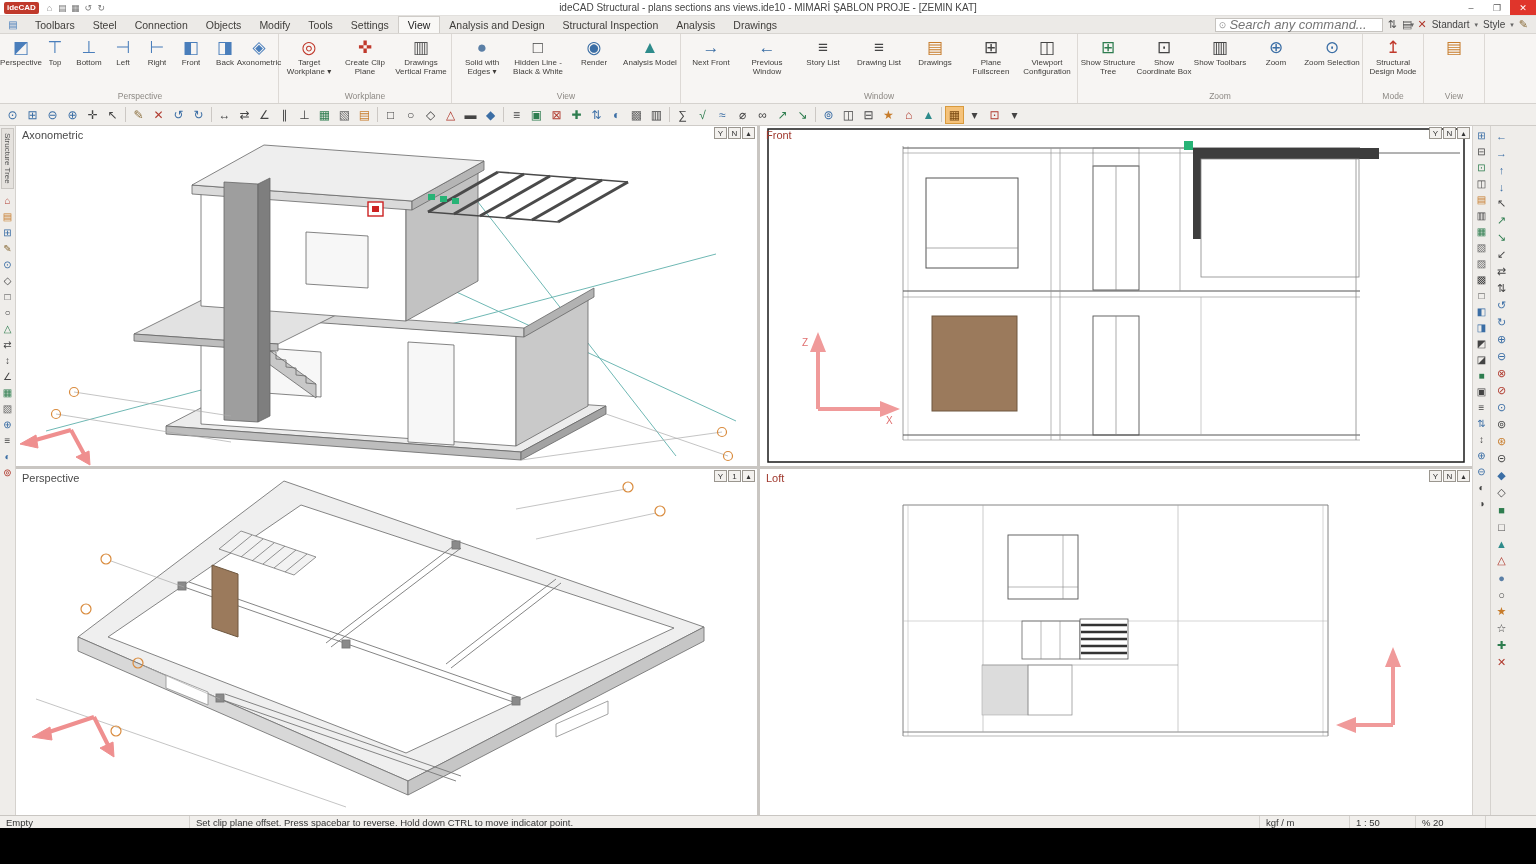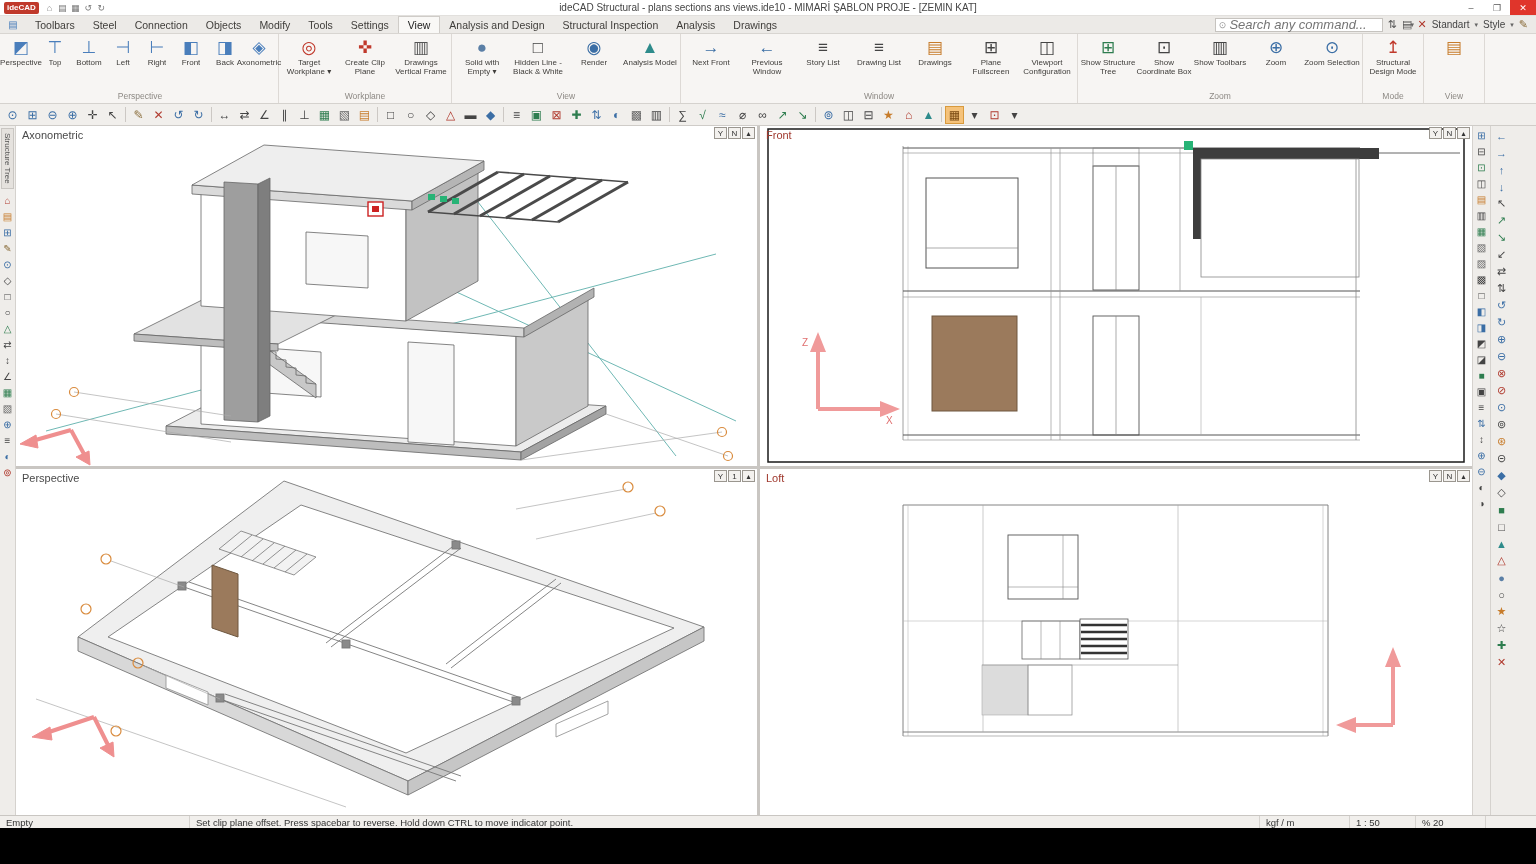--- a/index.html
+++ b/index.html
@@ -181,21 +181,21 @@
             <div class="ricon" style="color: rgb(85, 85, 85);">▥</div>
             <div class="rlbl">Drawings Vertical Frame</div>
           </div>
         </div>
         <div class="rcap">Workplane</div>
       </div>
       <div class="rgroup">
         <div class="rrow">
           <div class="rbtn">
             <div class="ricon" style="color: rgb(91, 127, 166);">●</div>
-            <div class="rlbl">Solid with Empty ▾</div>
+            <div class="rlbl">Solid with Edges ▾</div>
           </div>
           <div class="rbtn">
             <div class="ricon" style="color: rgb(68, 68, 68);">□</div>
             <div class="rlbl">Hidden Line - Black &amp; White</div>
           </div>
           <div class="rbtn">
             <div class="ricon" style="color: rgb(59, 110, 165);">◉</div>
             <div class="rlbl">Render</div>
           </div>
           <div class="rbtn">

